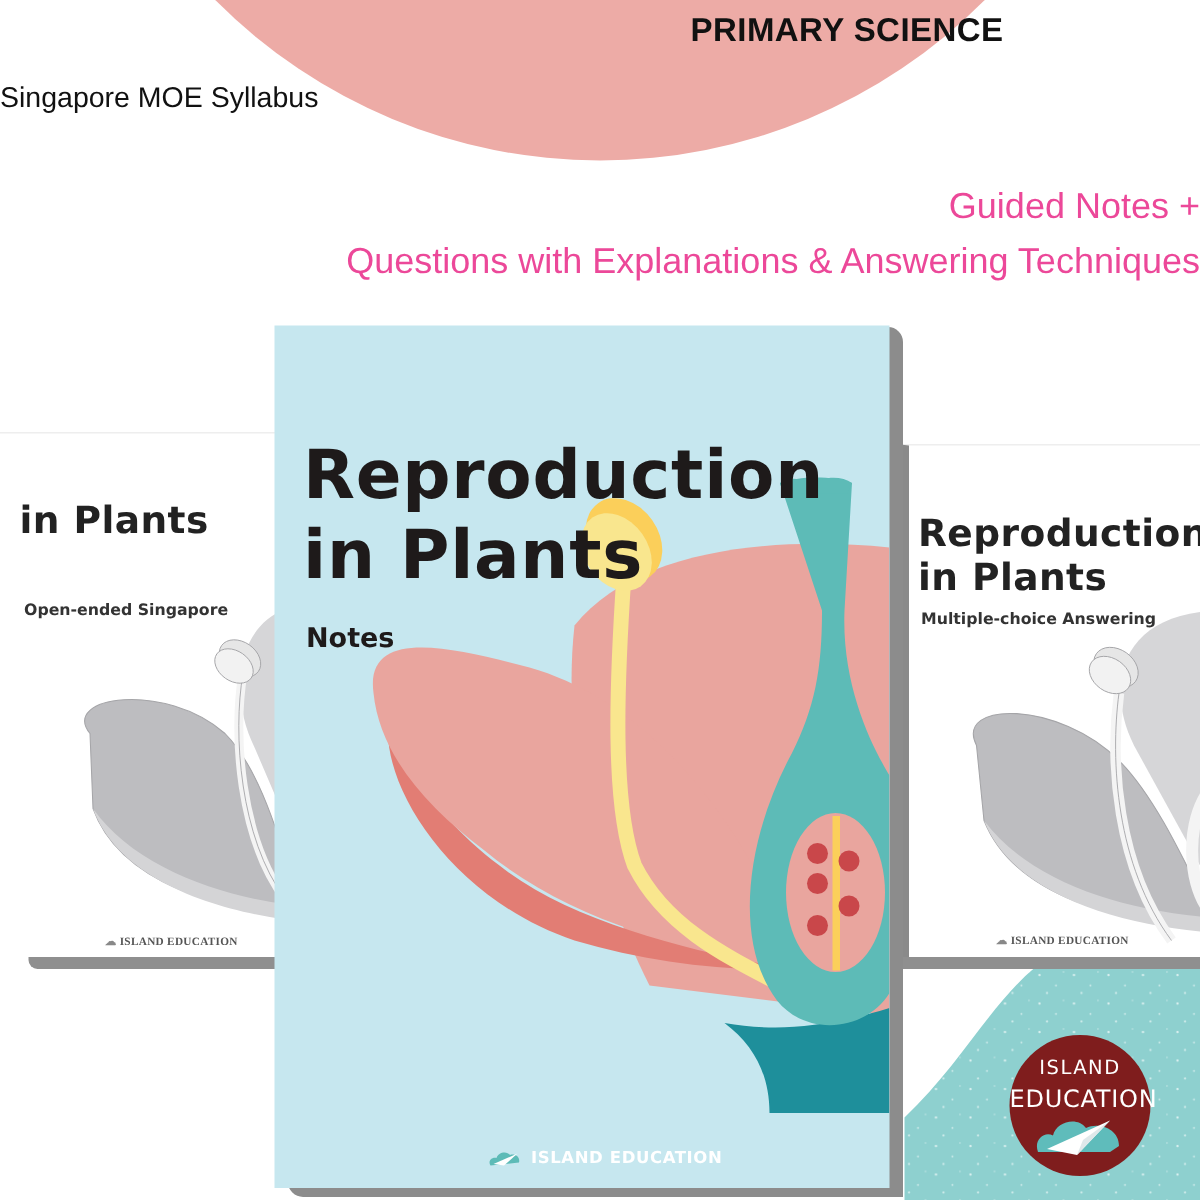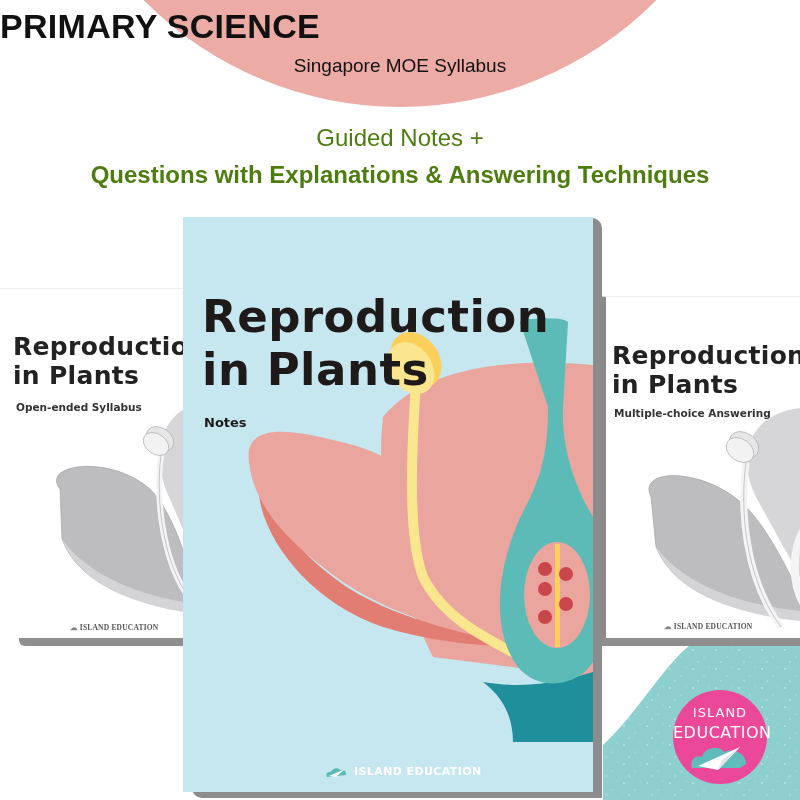--- a/index.html
+++ b/index.html
@@ -7,34 +7,34 @@
     width: 800px; height: 800px; overflow: hidden; position: relative;
     background: #ffffff;
     font-family: "DejaVu Sans", sans-serif;
   }
   .pink-arc {
     position: absolute; left: 38px; top: -620px;
     width: 724px; height: 727px; border-radius: 50%;
     background: #edaba6;
   }
   .hdr-title {
-    position: absolute; top: 7px; left: 0; width: 669px; text-align: left;
+    position: absolute; top: 7px; left: 0; width: 669px; text-align: right;
     font-family: "Liberation Sans", sans-serif; font-weight: 700;
-    font-size: 34px; color: #111; letter-spacing: 0.3px;
+    font-size: 22px; color: #111; letter-spacing: 0.3px;
   }
   .hdr-sub {
-    position: absolute; top: 55px; left: 0; width: 800px; text-align: center;
+    position: absolute; top: 55px; left: 0; width: 800px; text-align: left;
     font-family: "Liberation Sans", sans-serif; font-size: 19px; color: #111;
   }
   .tagline {
-    position: absolute; left: 0; width: 800px; text-align: center;
-    font-family: "Liberation Sans", sans-serif; font-size: 24px; color: #4d7c0f;
+    position: absolute; left: 0; width: 800px; text-align: right;
+    font-family: "Liberation Sans", sans-serif; font-size: 24px; color: #ec4899;
   }
   .tag1 { top: 124px; }
-  .tag2 { top: 161px; font-weight: bold; }
+  .tag2 { top: 161px; }
 
   
   .side-cover {
     position: absolute; background: #fff; overflow: hidden;
     border-top: 1px solid #eee;
   }
   .side-left { left: 0; top: 288px; width: 190px; height: 350px; }
   .side-right { left: 597px; top: 296px; width: 203px; height: 342px; border-left: 9px solid #8a8a8a; }
   .side-shadow-left {
     position: absolute; left: 19px; top: 638px; width: 171px; height: 8px;
@@ -76,33 +76,33 @@
     position: absolute; left: 183px; top: 217px; width: 410px; height: 575px;
     background: #c6e7ef; overflow: hidden;
   }
   .main-title {
     position: absolute; left: 19px; top: 73px; font-family: "DejaVu Sans", sans-serif;
     font-weight: 700; font-size: 45px; line-height: 53px; color: #1e1a1a;
     letter-spacing: 0.5px; white-space: nowrap; z-index: 2;
   }
   .main-sub {
     position: absolute; left: 21px; top: 198px; font-family: "DejaVu Sans", sans-serif;
-    font-weight: 700; font-size: 13px; color: #1e1a1a; z-index: 2;
+    font-weight: 700; font-size: 18px; color: #1e1a1a; z-index: 2;
   }
   .main-art { position: absolute; left: 0; top: 0; z-index: 1; }
   .main-brand {
     position: absolute; left: 142px; top: 548px; font-family: "DejaVu Sans", sans-serif;
     font-size: 11px; font-weight: 700; color: #fff; letter-spacing: 0.4px; z-index: 3;
     display: flex; align-items: center; gap: 5px; white-space: nowrap;
   }
 
   
   .logo-badge {
     position: absolute; left: 673px; top: 690px; width: 94px; height: 94px;
-    border-radius: 50%; background: #ec4899; color: #fff; text-align: center;
+    border-radius: 50%; background: #7f1d1d; color: #fff; text-align: center;
   }
   .logo-l1 {
     position: absolute; top: 15px; left: 0; width: 94px;
     font-family: "DejaVu Sans", sans-serif; font-size: 13px; letter-spacing: 1px;
   }
   .logo-l2 {
     position: absolute; top: 33px; left: 0; width: 94px;
     font-family: "DejaVu Sans", sans-serif; font-size: 16px; letter-spacing: 0.5px;
   }
   .logo-art { position: absolute; left: 17px; top: 52px; }
@@ -134,24 +134,23 @@
   <svg class="side-art" width="190" height="350" viewBox="0 0 190 350">
     <path d="M 200 115 C 160 120, 150 170, 170 210 L 200 280 Z" fill="#d6d6d8"></path>
     <path d="M 60 200 C 40 175, 110 165, 150 200 C 175 225, 190 280, 200 320 C 150 320, 80 300, 62 250 Z" fill="#bdbdc0" stroke="#a5a5a8" stroke-width="0.7"></path>
     <path d="M 62 250 C 80 300, 150 320, 200 325 L 200 315 C 150 310, 90 290, 62 250 Z" fill="#d4d4d6"></path>
     <path d="M 162 160 C 155 200, 160 270, 190 310" stroke="#f4f4f4" stroke-width="6" fill="none"></path>
     <path d="M 162 160 C 155 200, 160 270, 190 310" stroke="#a5a5a8" stroke-width="0.6" fill="none"></path>
     <ellipse cx="160" cy="150" rx="15" ry="11" transform="rotate(35 160 150)" fill="#e6e6e6" stroke="#a5a5a8" stroke-width="0.6"></ellipse>
     <ellipse cx="156" cy="155" rx="14" ry="10" transform="rotate(35 156 155)" fill="#f2f2f2" stroke="#a5a5a8" stroke-width="0.6"></ellipse>
   </svg>
   <div class="side-title">
-    <div>Reproductio</div>
     <div>in Plants</div>
   </div>
-  <div class="side-sub">Open-ended Syllabus</div>
+  <div class="side-sub">Open-ended Singapore</div>
   <div class="side-brand">
     <span style="color:#888;">☁</span>
     <span>ISLAND EDUCATION</span>
   </div>
 </div>
 <div class="side-shadow-left"></div>
 
 <div class="side-cover side-right">
   <svg class="side-art" width="203" height="342" viewBox="0 0 203 342">
     <path d="M 210 110 C 140 110, 130 160, 150 200 L 205 300 Z" fill="#d6d6d8"></path>

